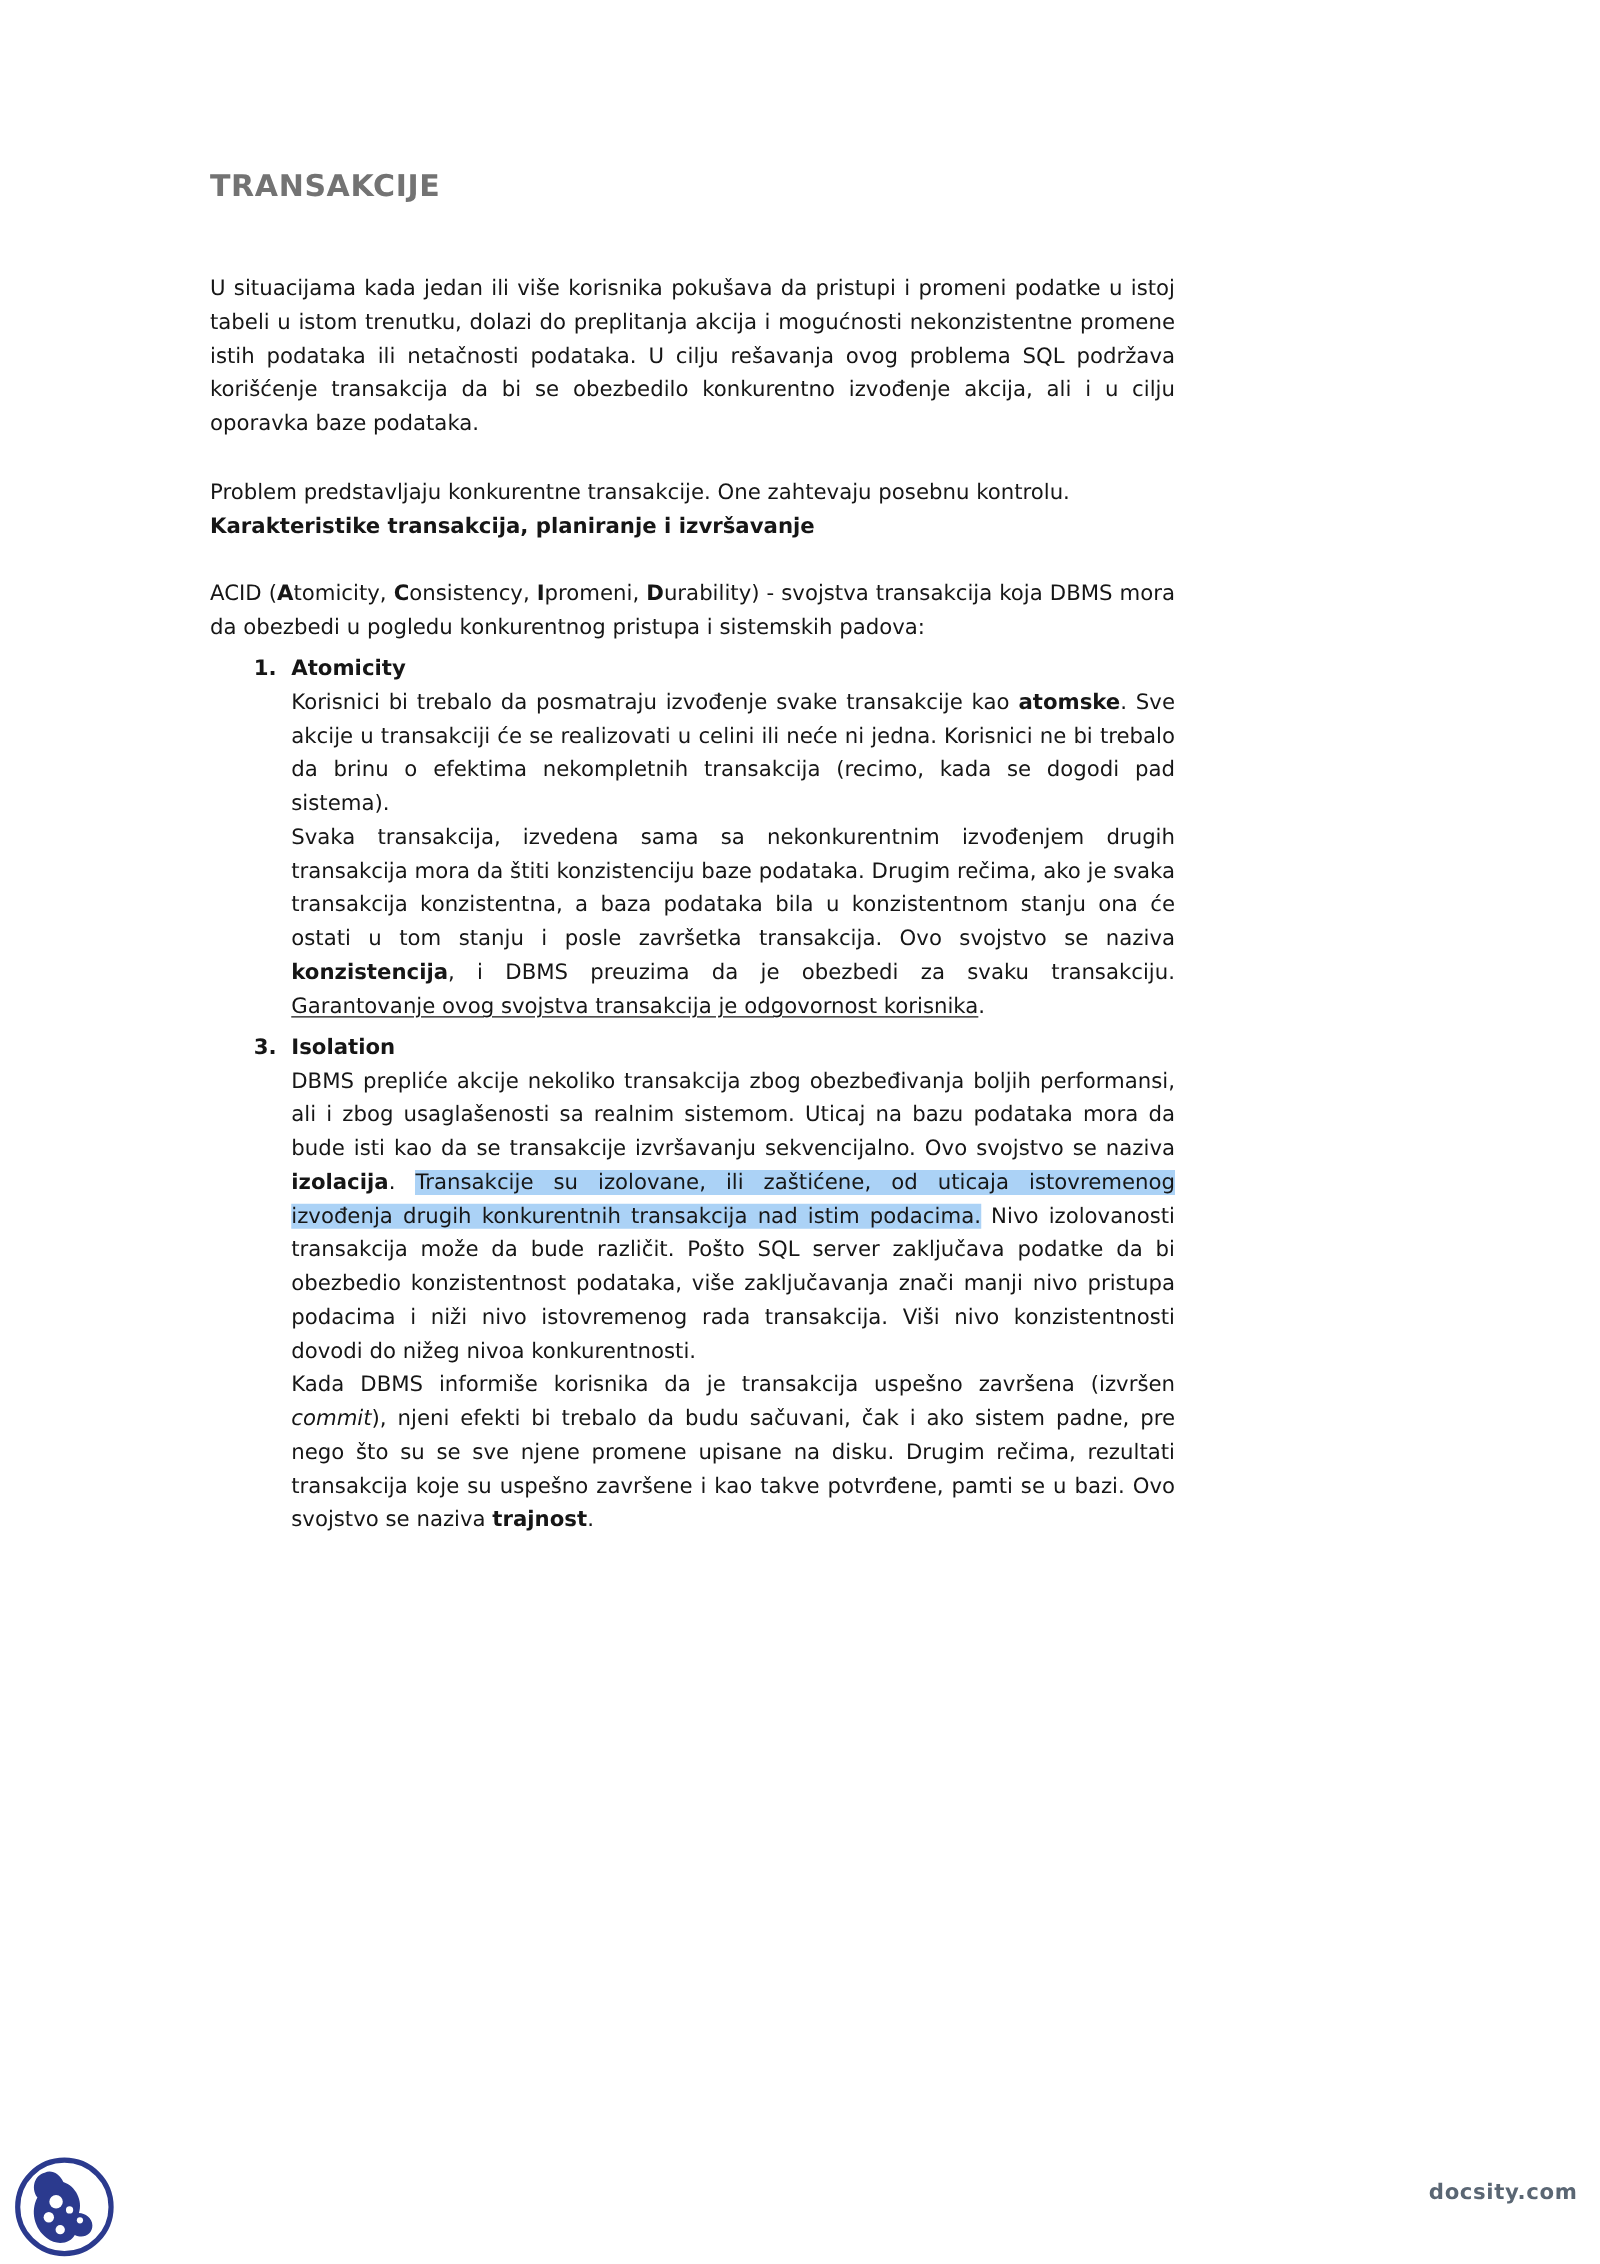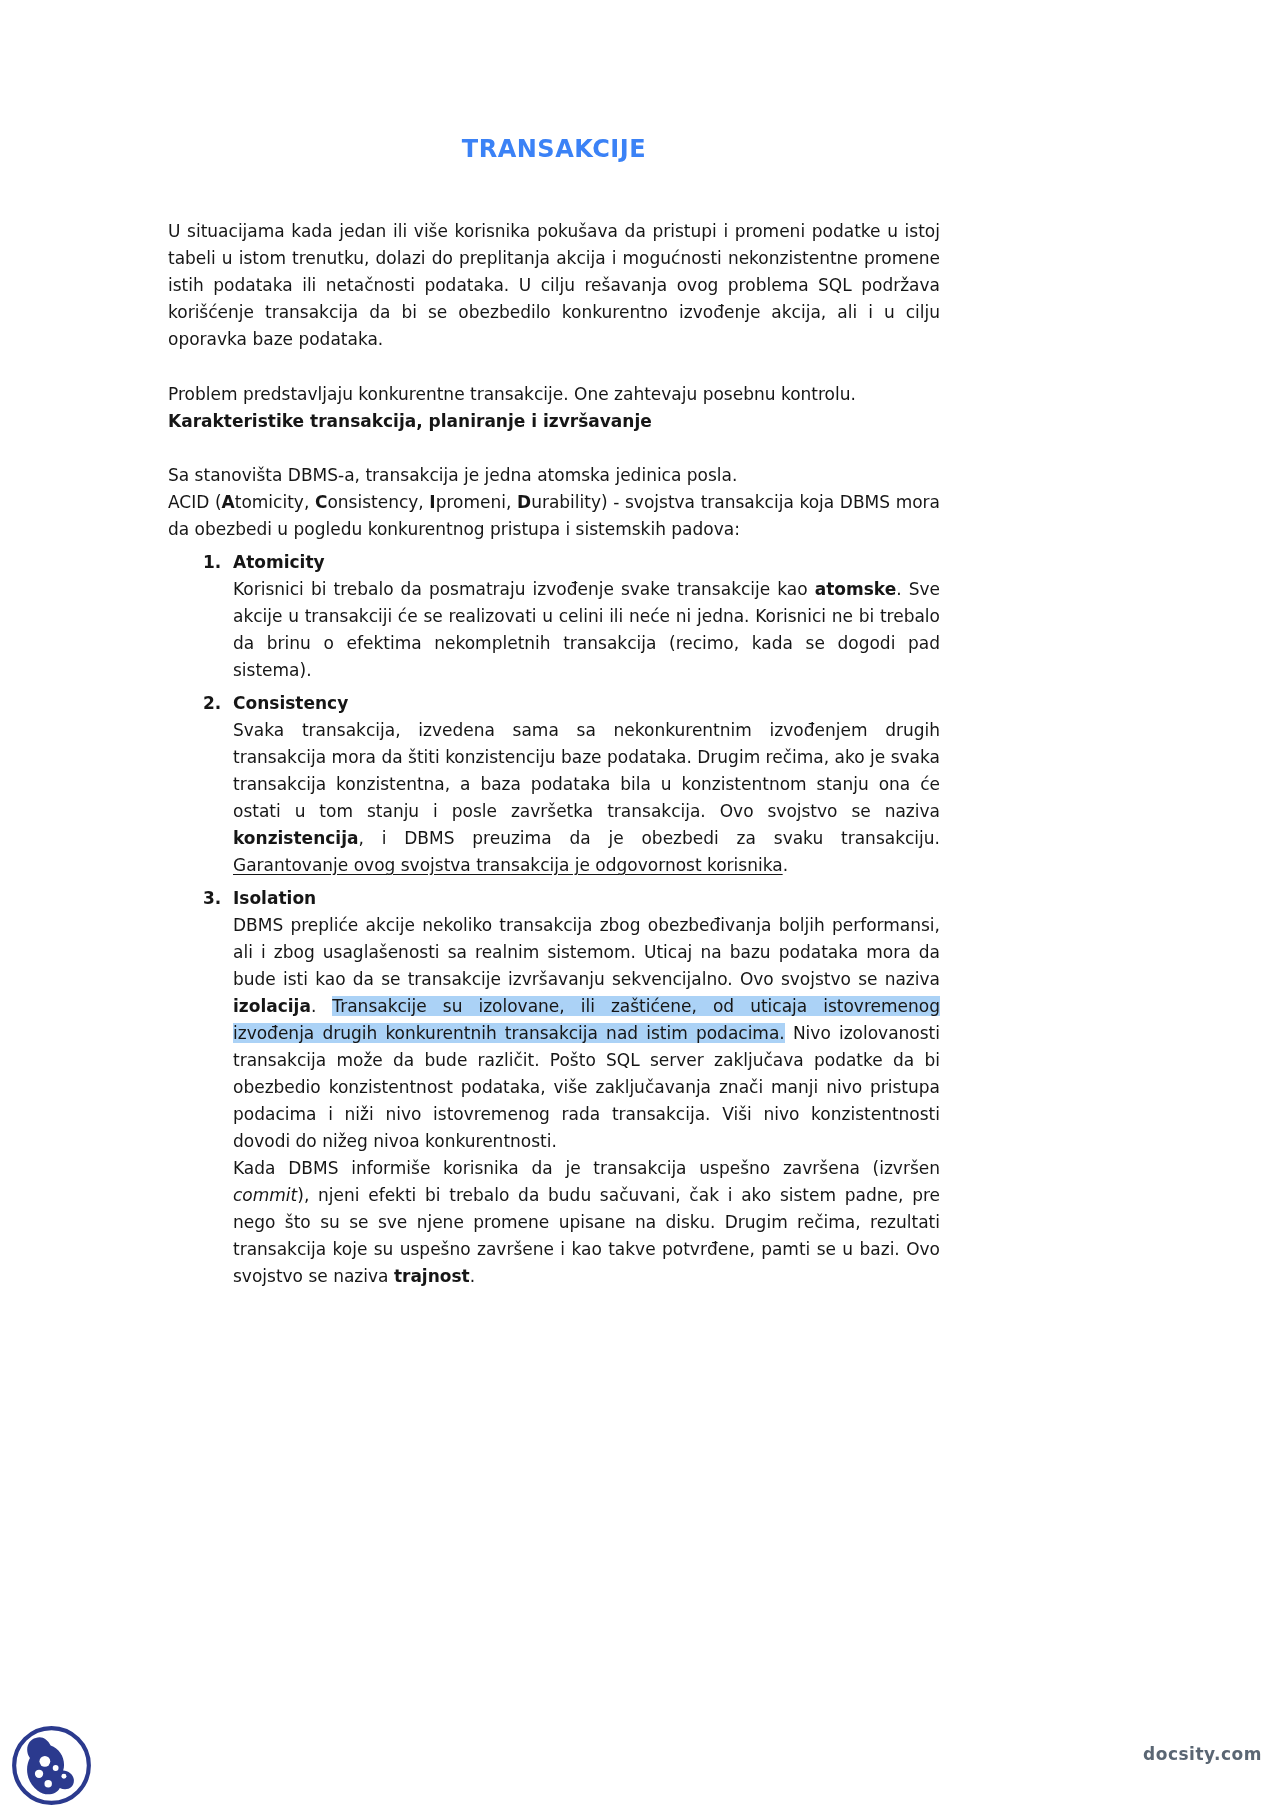--- a/index.html
+++ b/index.html
@@ -12,21 +12,21 @@
   .page {
     position:relative; width:1280px; height:1811px;
     background:var(--page_bg,#ffffff); overflow:hidden;
   }
   .content {
     position:absolute; left:168px; top:134px; width:772px;
     font-size:17px; line-height:27px;
   }
   .title {
     font-size:24px; line-height:30px; font-weight:bold;
-    text-align:center; color:#3b82f6; margin-bottom:54px;
+    color:#737373; margin-bottom:54px;
     letter-spacing:0.5px;
   }
   .para { text-align:justify; }
   .gap-after { margin-bottom:28px; }
   .section-heading { font-weight:bold; margin-bottom:27px; }
   .hl, .rt-hl { background:var(--highlight,#abd2f6); }
   .rt-b { font-weight:bold; }
   .rt-i { font-style:italic; }
   .rt-u { text-decoration:underline; text-underline-offset:3px; }
   .acid-list { }
@@ -51,33 +51,31 @@
     <div class="title">TRANSAKCIJE</div>
 
     <p class="para gap-after">U situacijama kada jedan ili više korisnika pokušava da pristupi i promeni podatke u istoj tabeli u istom trenutku, dolazi do preplitanja akcija i mogućnosti nekonzistentne promene istih podataka ili netačnosti podataka. U cilju rešavanja ovog problema SQL podržava korišćenje transakcija da bi se obezbedilo konkurentno izvođenje akcija, ali i u cilju oporavka baze podataka.</p>
 
 
 
     <p class="para">Problem predstavljaju konkurentne transakcije. One zahtevaju posebnu kontrolu.</p>
 
     <div class="section-heading">Karakteristike transakcija, planiranje i izvršavanje</div>
 
-    <p class="para">Sa stanovišta DBMS-a, transakcija je jedna atomska jedinica posla.</p>
 
     <p class="para"><span>ACID (</span><span class="rt-b">A</span><span>tomicity, </span><span class="rt-b">C</span><span>onsistency, </span><span class="rt-b">I</span><span>promeni, </span><span class="rt-b">D</span><span>urability) - svojstva transakcija koja DBMS mora da obezbedi u pogledu konkurentnog pristupa i sistemskih padova:</span></p>
 
     <div class="acid-list">
 
       <div class="li">
         <div class="li-head"><span class="li-num">1.</span><span class="li-title">Atomicity</span></div>
         <div class="li-body"><span>Korisnici bi trebalo da posmatraju izvođenje svake transakcije kao </span><span class="rt-b">atomske</span><span>. Sve akcije u transakciji će se realizovati u celini ili neće ni jedna. Korisnici ne bi trebalo da brinu o efektima nekompletnih transakcija (recimo, kada se dogodi pad sistema).</span></div>
       </div>
 
       <div class="li">
-        <div class="li-head"><span class="li-num">2.</span><span class="li-title">Consistency</span></div>
         <div class="li-body"><span>Svaka transakcija, izvedena sama sa nekonkurentnim izvođenjem drugih transakcija mora da štiti konzistenciju baze podataka. Drugim rečima, ako je svaka transakcija konzistentna, a baza podataka bila u konzistentnom stanju ona će ostati u tom stanju i posle završetka transakcija. Ovo svojstvo se naziva </span><span class="rt-b">konzistencija</span><span>, i DBMS preuzima da je obezbedi za svaku transakciju. </span><span class="rt-u">Garantovanje ovog svojstva transakcija je odgovornost korisnika</span><span>.</span></div>
       </div>
 
       <div class="li">
         <div class="li-head"><span class="li-num">3.</span><span class="li-title">Isolation</span></div>
         <div class="li-body"><span>DBMS prepliće akcije nekoliko transakcija zbog obezbeđivanja boljih performansi, ali i zbog usaglašenosti sa realnim sistemom. Uticaj na bazu podataka mora da bude isti kao da se transakcije izvršavanju sekvencijalno. Ovo svojstvo se naziva </span><span class="rt-b">izolacija</span><span>. </span><span class="rt-hl">Transakcije su izolovane, ili zaštićene, od uticaja istovremenog izvođenja drugih konkurentnih transakcija nad istim podacima.</span><span> Nivo izolovanosti transakcija može da bude različit. Pošto SQL server zaključava podatke da bi obezbedio konzistentnost podataka, više zaključavanja znači manji nivo pristupa podacima i niži nivo istovremenog rada transakcija. Viši nivo konzistentnosti dovodi do nižeg nivoa konkurentnosti.</span></div>
       </div>
 
       <div class="li">
         <div class="li-body"><span>Kada DBMS informiše korisnika da je transakcija uspešno završena (izvršen </span><span class="rt-i">commit</span><span>), njeni efekti bi trebalo da budu sačuvani, čak i ako sistem padne, pre nego što su se sve njene promene upisane na disku. Drugim rečima, rezultati transakcija koje su uspešno završene i kao takve potvrđene, pamti se u bazi. Ovo svojstvo se naziva </span><span class="rt-b">trajnost</span><span>.</span></div>

